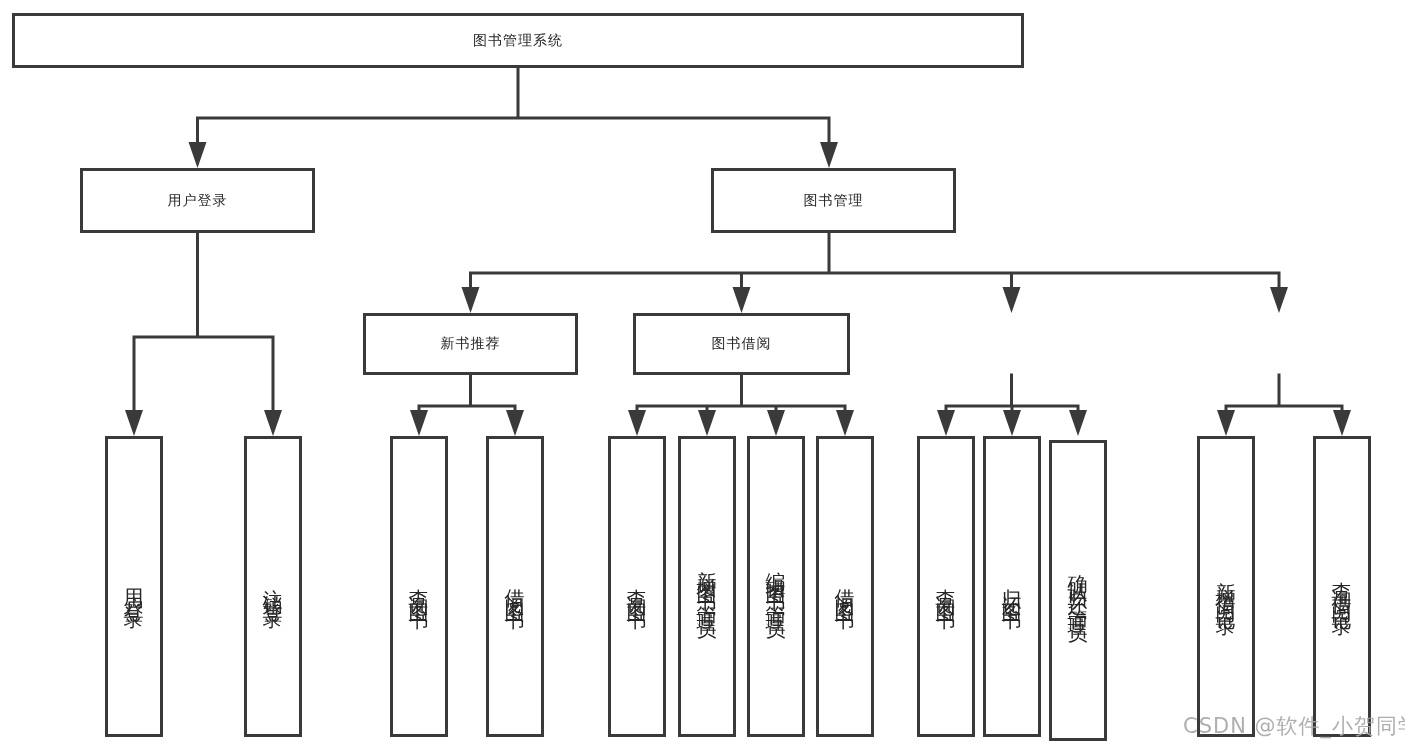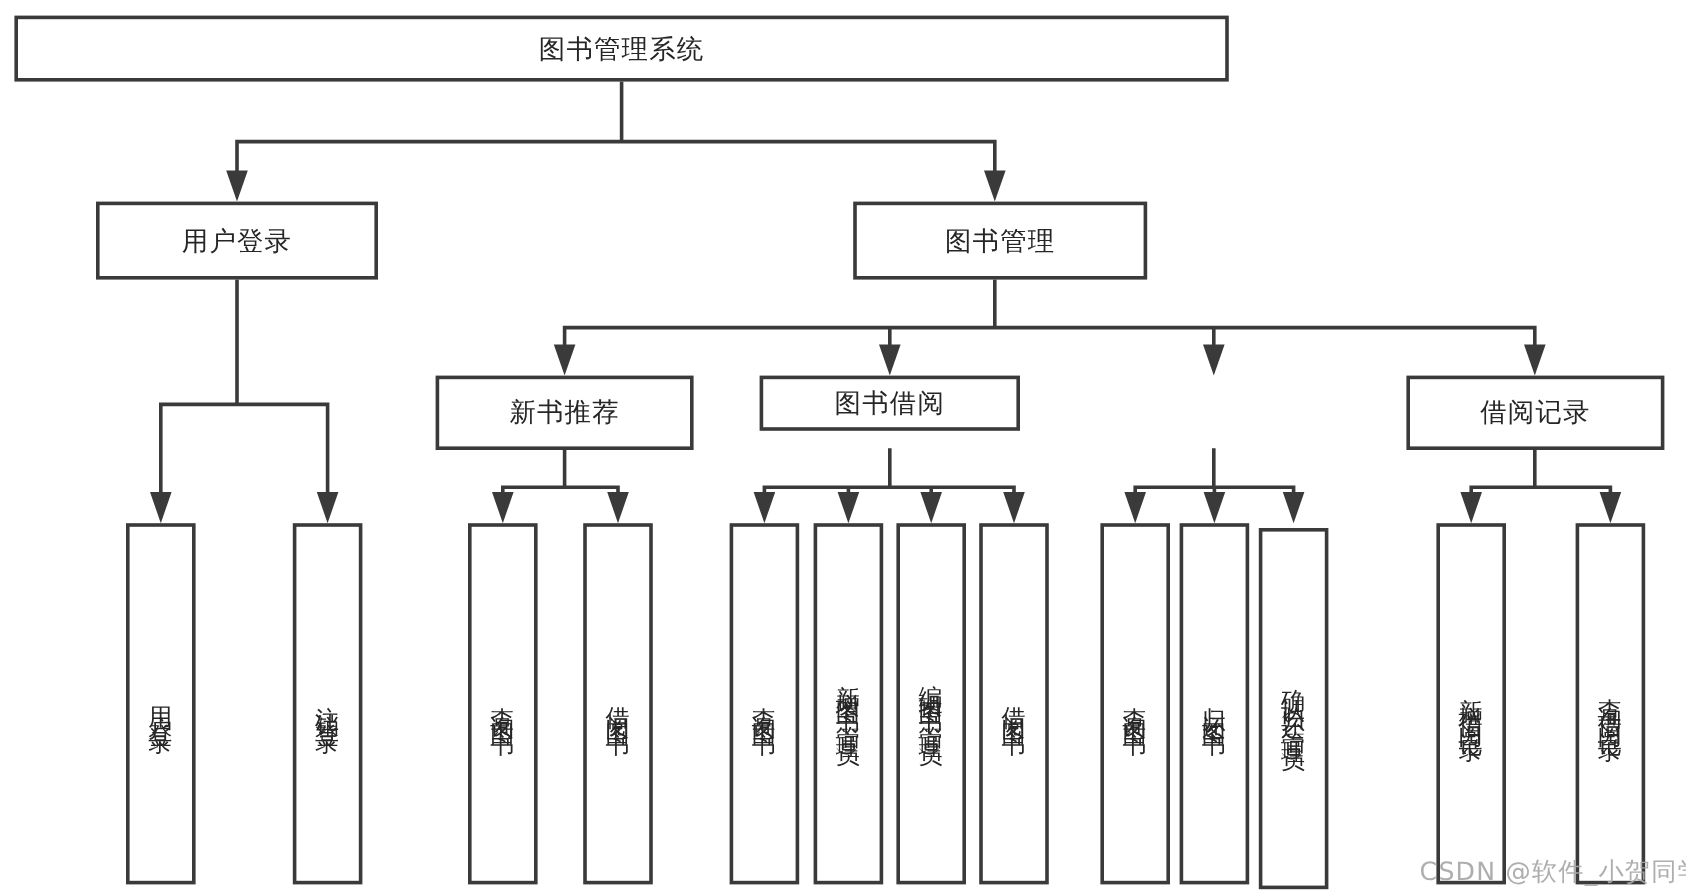--- a/index.html
+++ b/index.html
@@ -15,21 +15,21 @@
   .wires polygon{fill:var(--line,#3a3a3a);stroke:none;}
   .box{
     position:absolute;
     box-sizing:border-box;
     background:#fff;
     border:3px solid var(--line,#3a3a3a);
     display:flex;align-items:center;justify-content:center;
     color:var(--text,#262626);
     z-index:2;
   }
-  .box.h span{font-size:22px;letter-spacing:1px;white-space:nowrap;}
+  .box.h span{font-size:14px;letter-spacing:1px;white-space:nowrap;}
   .box.leaf span{
     writing-mode:vertical-rl;
     text-orientation:mixed;
     font-size:20px;
     line-height:1;
     letter-spacing:7px;
     white-space:nowrap;
   }
   .watermark{
     position:absolute;
@@ -90,25 +90,22 @@
   <div class="box h" style="left:80px;top:168px;width:235px;height:65px;">
     <span>用户登录</span>
   </div>
   <div class="box h" style="left:711px;top:168px;width:245px;height:65px;">
     <span>图书管理</span>
   </div>
 
   <div class="box h" style="left:363px;top:313px;width:215px;height:62px;">
     <span>新书推荐</span>
   </div>
-  <div class="box h" style="left:633px;top:313px;width:217px;height:46px;">
+  <div class="box h" style="left:633px;top:313px;width:217px;height:62px;">
     <span>图书借阅</span>
-  </div>
-  <div class="box h" style="left:1172px;top:313px;width:215px;height:62px;">
-    <span>借阅记录</span>
   </div>
 
   <div class="box leaf" style="left:105px;top:436px;width:58px;height:301px;">
     <span>用户登录</span>
   </div>
   <div class="box leaf" style="left:244px;top:436px;width:58px;height:301px;">
     <span>注销登录</span>
   </div>
 
   <div class="box leaf" style="left:390px;top:436px;width:58px;height:301px;">

